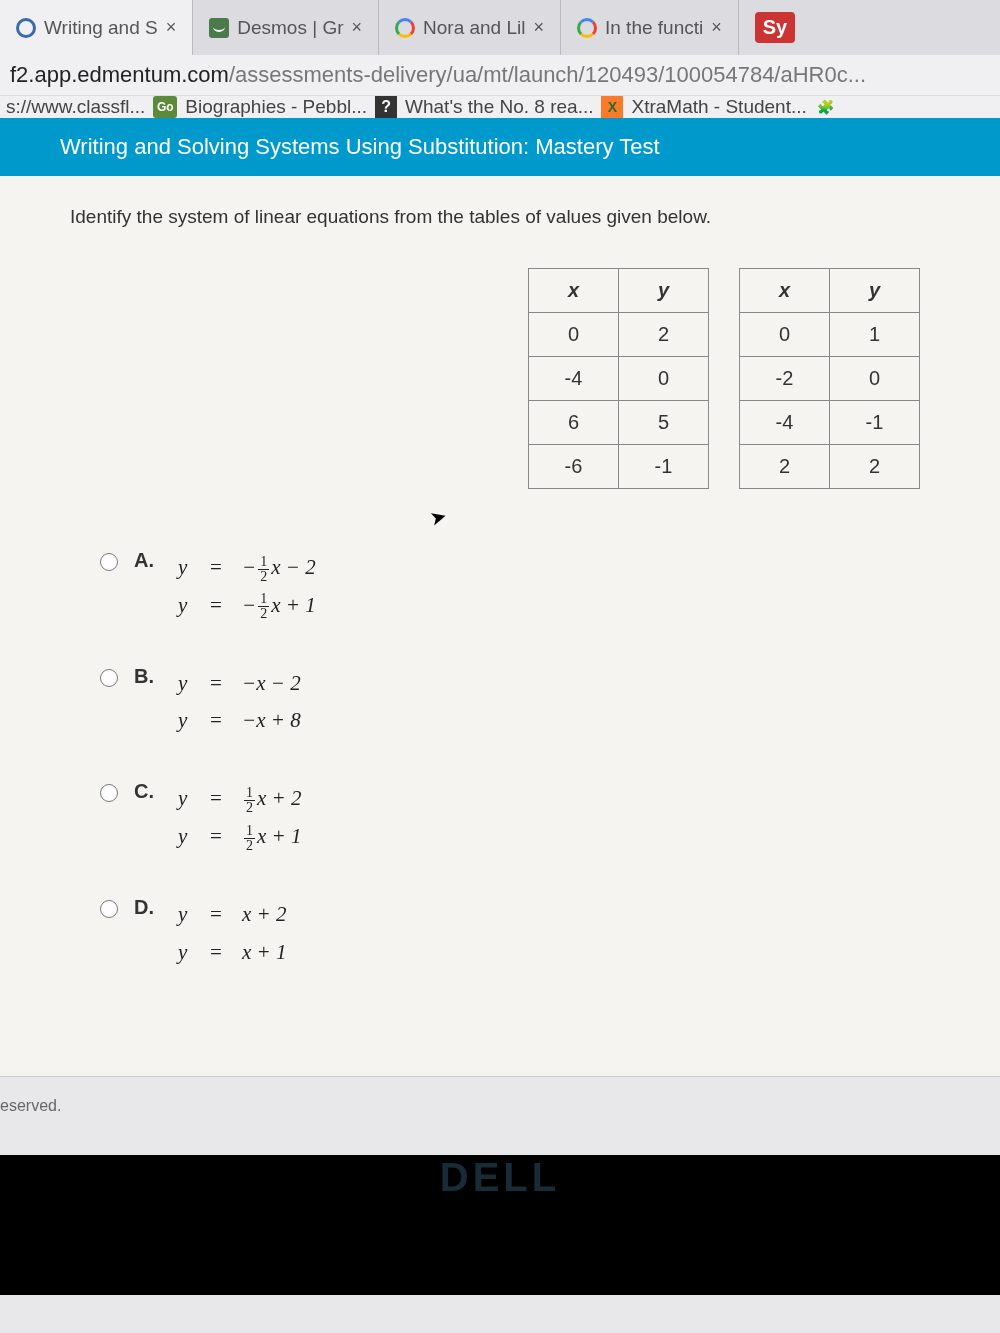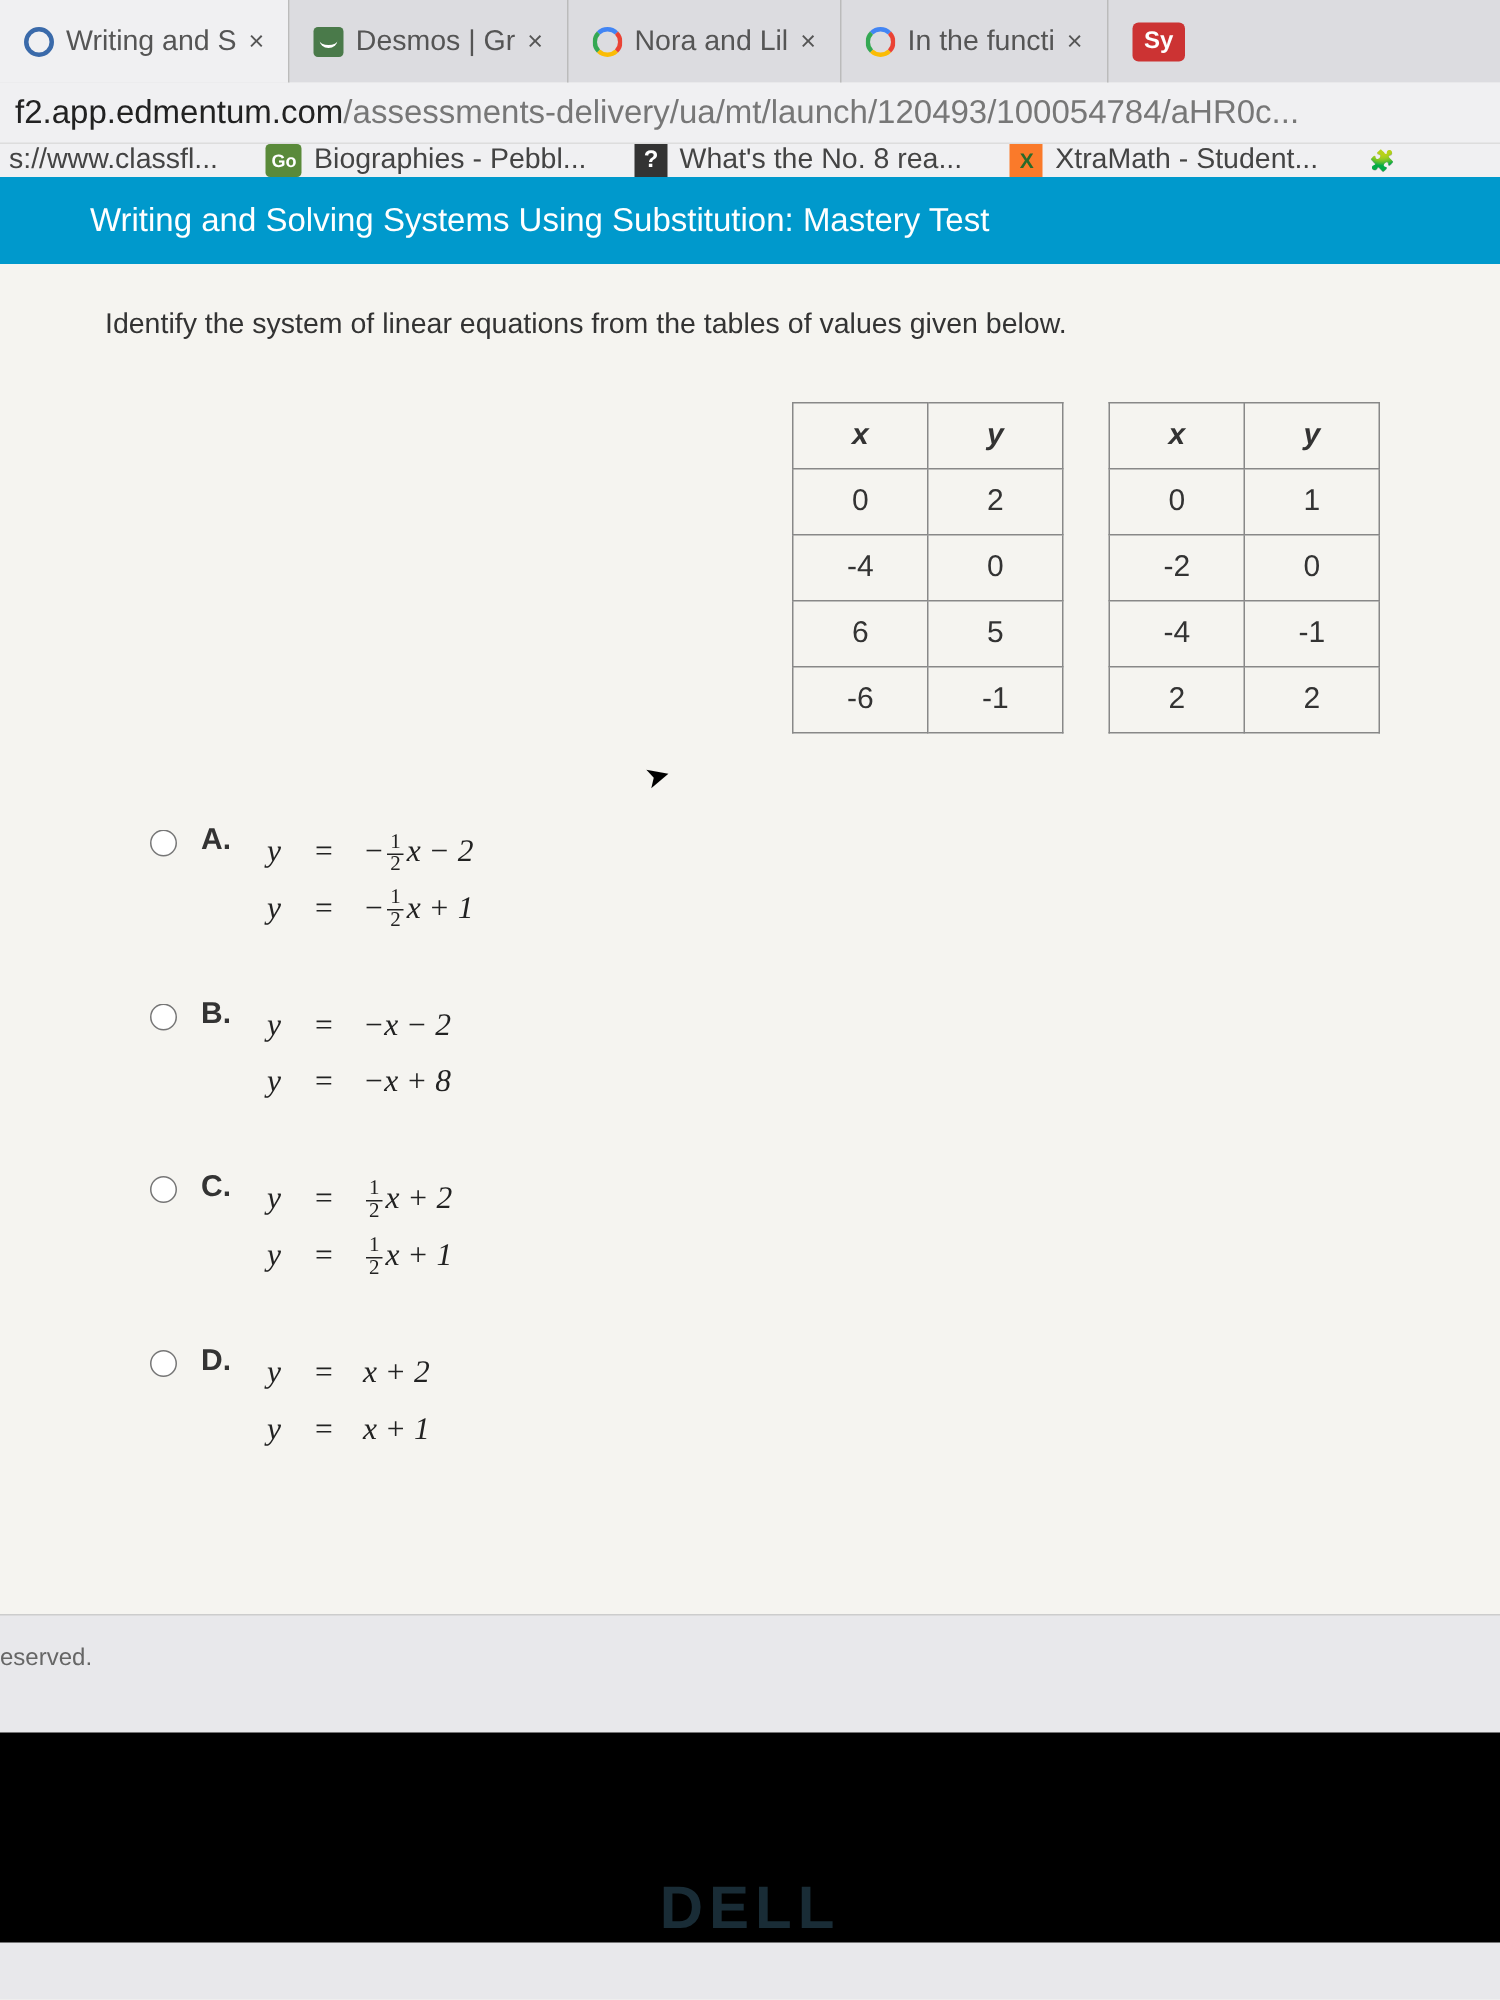--- a/index.html
+++ b/index.html
@@ -42,38 +42,38 @@
 }
 .tab-close {
   font-size: 18px;
   color: #555;
 }
 .sy-badge {
   background: #cc3333;
   color: white;
   font-weight: bold;
   padding: 4px 8px;
-  font-size: 16px;
+  font-size: 20px;
   border-radius: 4px;
 }
 .url-bar {
   background: #f0f0f2;
   padding: 7px 10px;
   font-size: 22px;
   color: #444;
   white-space: nowrap;
   overflow: hidden;
 }
 .url-bar .domain { color: #222; }
 .url-bar .path { color: #777; }
 .bookmarks-bar {
   background: #f0f0f2;
   padding: 0 6px;
   display: flex;
-  gap: 32px;
+  gap: 8px;
   font-size: 19px;
   color: #444;
   align-items: center;
   border-top: 1px solid #ddd;
 }
 .bookmark {
   display: flex;
   align-items: center;
   gap: 8px;
   white-space: nowrap;
@@ -180,21 +180,21 @@
 .footer {
   padding: 20px 0 40px 0;
   border-top: 1px solid #ccc;
   font-size: 16px;
   color: #666;
 }
 .bottom-black {
   background: #000;
   height: 140px;
   display: flex;
-  align-items: flex-end;
+  align-items: flex-start;
   justify-content: center;
 }
 .dell-logo {
   color: #2a4a5a;
   font-size: 40px;
   font-weight: bold;
   letter-spacing: 4px;
   opacity: 0.6;
 }
 .desmos-icon {

